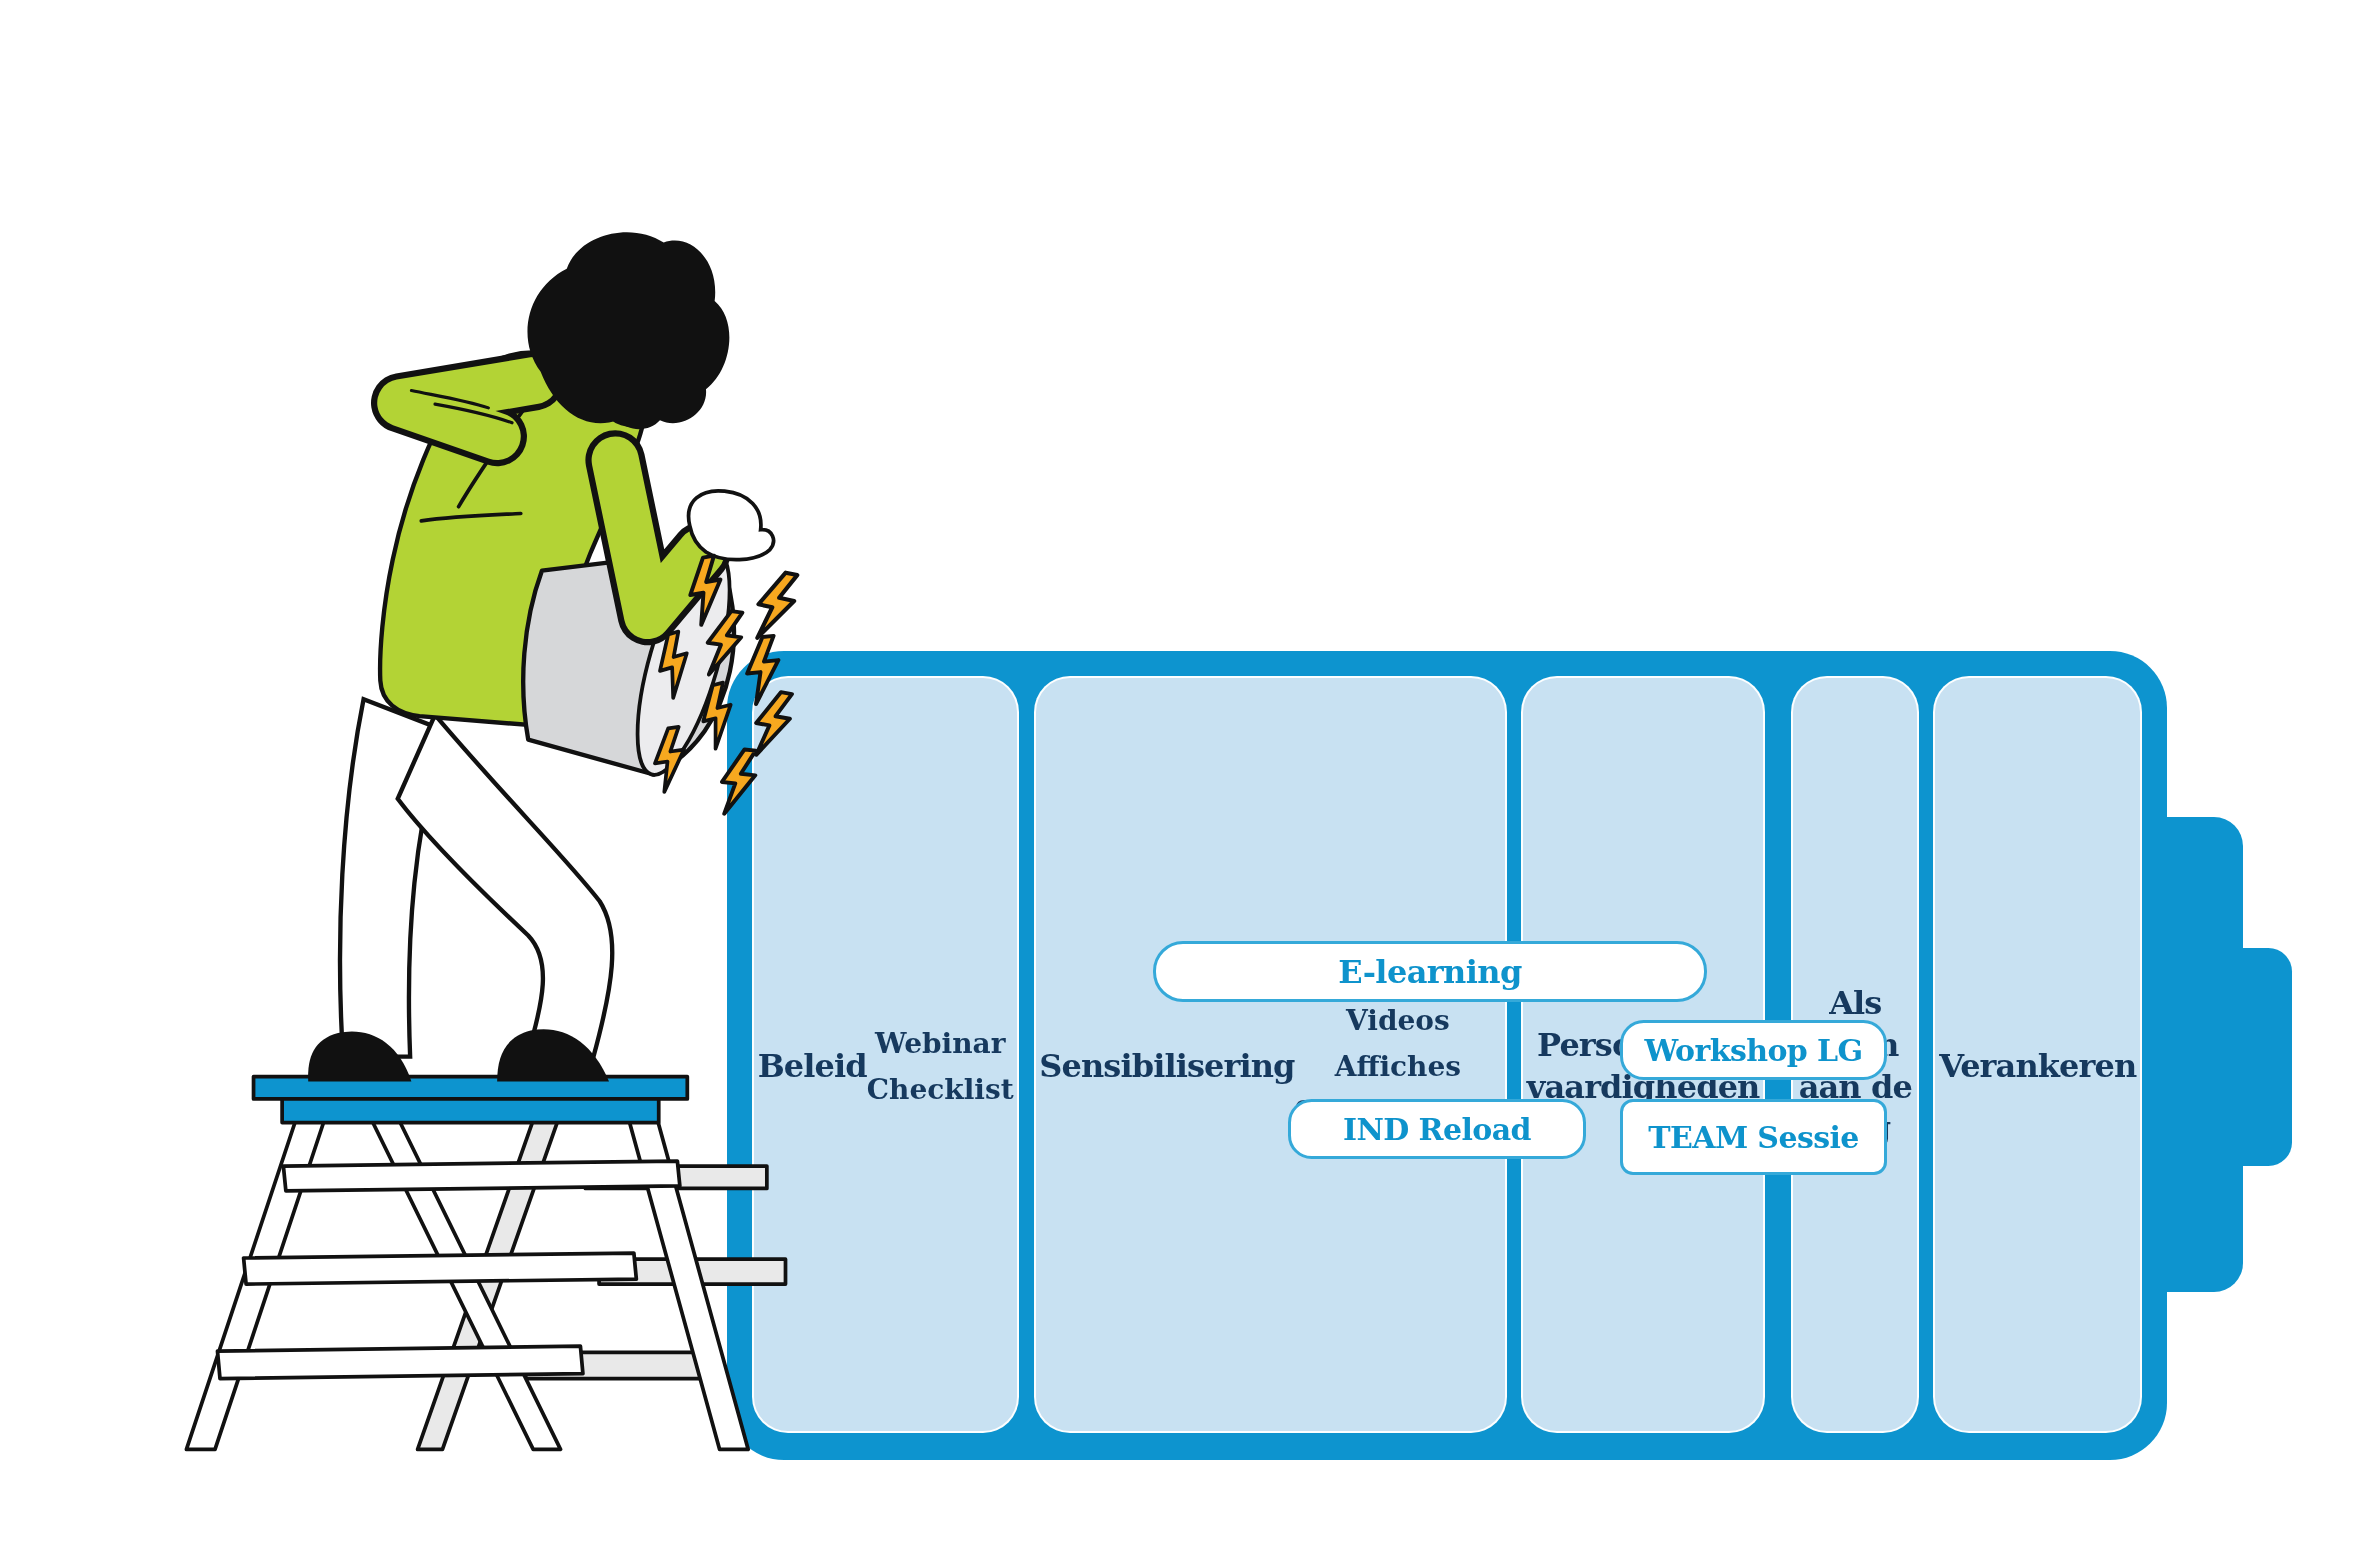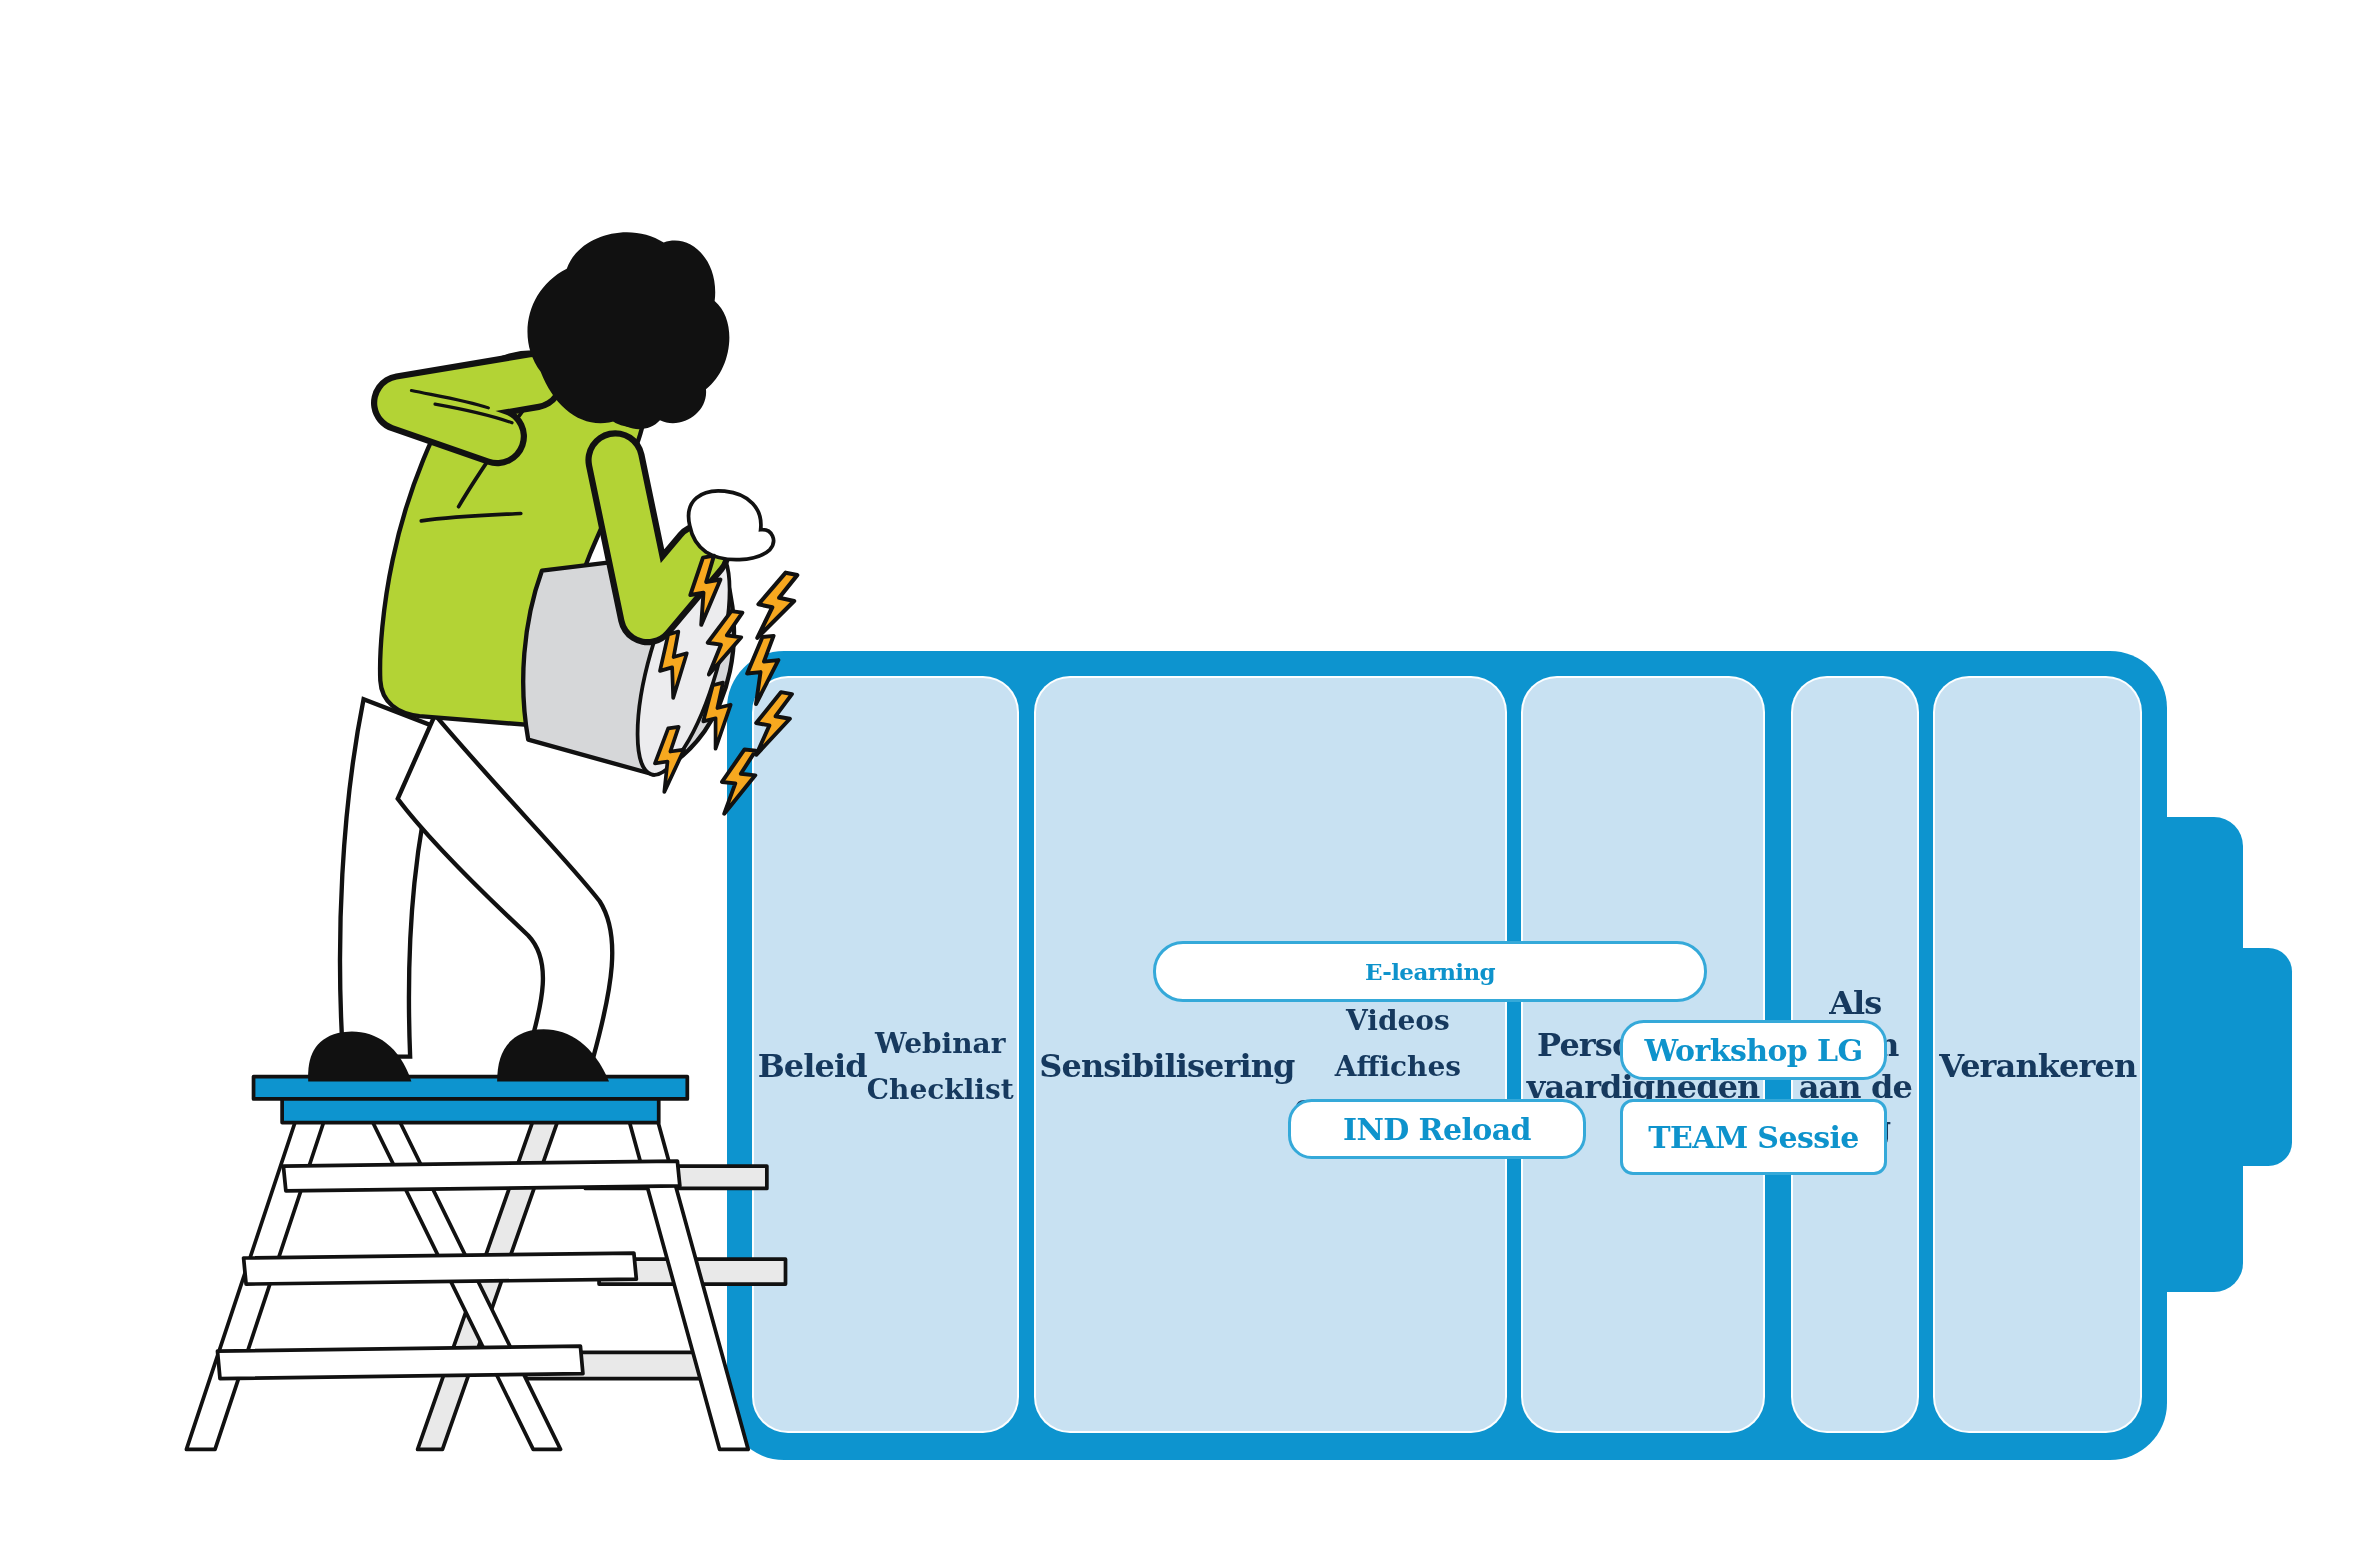--- a/index.html
+++ b/index.html
@@ -43,21 +43,21 @@
   }
 
   
   .pill{
     position:absolute;background:#ffffff;
     border:3.1px solid var(--pill-border-blue,#35a9d9);
     color:var(--pill-text-blue,#0e93cc);
     font-weight:bold;display:flex;align-items:center;justify-content:center;
     box-sizing:border-box;z-index:2;letter-spacing:-0.6px;
   }
-  #pill-elearning {left:426px; top:290px;width:554px;height:61px;border-radius:30px;font-size:23px;}
+  #pill-elearning {left:426px; top:290px;width:554px;height:61px;border-radius:30px;font-size:32px;}
   #pill-ind-workshop{left:561px; top:369px;width:298px;height:60px;border-radius:23.6px;font-size:30px;}
   #pill-ind-reload {left:561px; top:448px;width:298px;height:60px;border-radius:23.6px;font-size:30px;}
   #pill-workshop-lg{left:893px;top:369px;width:267px;height:60px;border-radius:23.6px;font-size:30px;}
   #pill-team-sessie{left:893px;top:448px;width:267px;height:76px;border-radius:13px;font-size:30px;}
 
   
   .illu{position:absolute;left:0;top:0;z-index:4;pointer-events:none;}
 </style>
 </head>
 <body>

